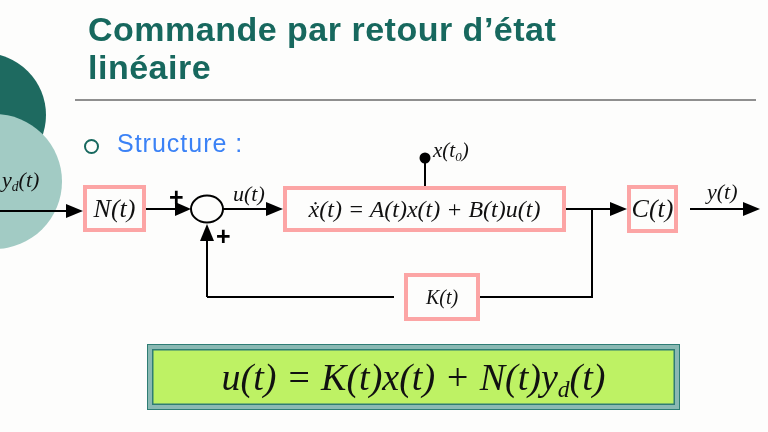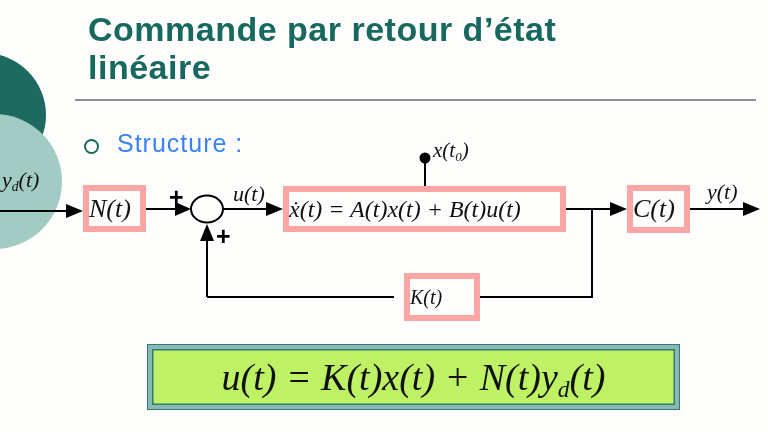--- a/index.html
+++ b/index.html
@@ -33,27 +33,27 @@
   }
   
   .math{
     font-family:"Liberation Serif","DejaVu Serif",serif;
     font-style:italic;color:#111;
   }
   .math sub{font-size:0.62em;font-style:italic;vertical-align:-0.3em;line-height:0;}
   
   .block{
     position:absolute;box-sizing:border-box;
-    border:6px solid #fca5a5;background:#fdfdfc;
-    display:flex;align-items:center;justify-content:flex-start;
+    border:4px solid #fca5a5;background:#fdfdfc;
+    display:flex;align-items:center;justify-content:center;
     white-space:nowrap;z-index:4;
   }
   .block-n{left:83px;top:185px;width:63px;height:47px;font-size:26px;}
   .block-state{left:283px;top:186px;width:283px;height:46px;font-size:24px;}
-  .block-c{left:627px;top:185px;width:63px;height:48px;font-size:26px;}
+  .block-c{left:627px;top:185px;width:51px;height:48px;font-size:26px;}
   .block-k{left:404px;top:273px;width:76px;height:48px;font-size:20px;}
   
   .sig{position:absolute;font-size:22px;z-index:4;white-space:nowrap;}
   .sig-yd{left:2px;top:167px;}
   .sig-u{left:233px;top:181px;}
   .sig-x0{left:433px;top:138px;font-size:21px;}
   .sig-y{left:707px;top:179px;}
   .plus{
     position:absolute;font-family:"Liberation Sans",sans-serif;
     font-weight:900;font-size:25px;color:#000;line-height:1;z-index:4;

